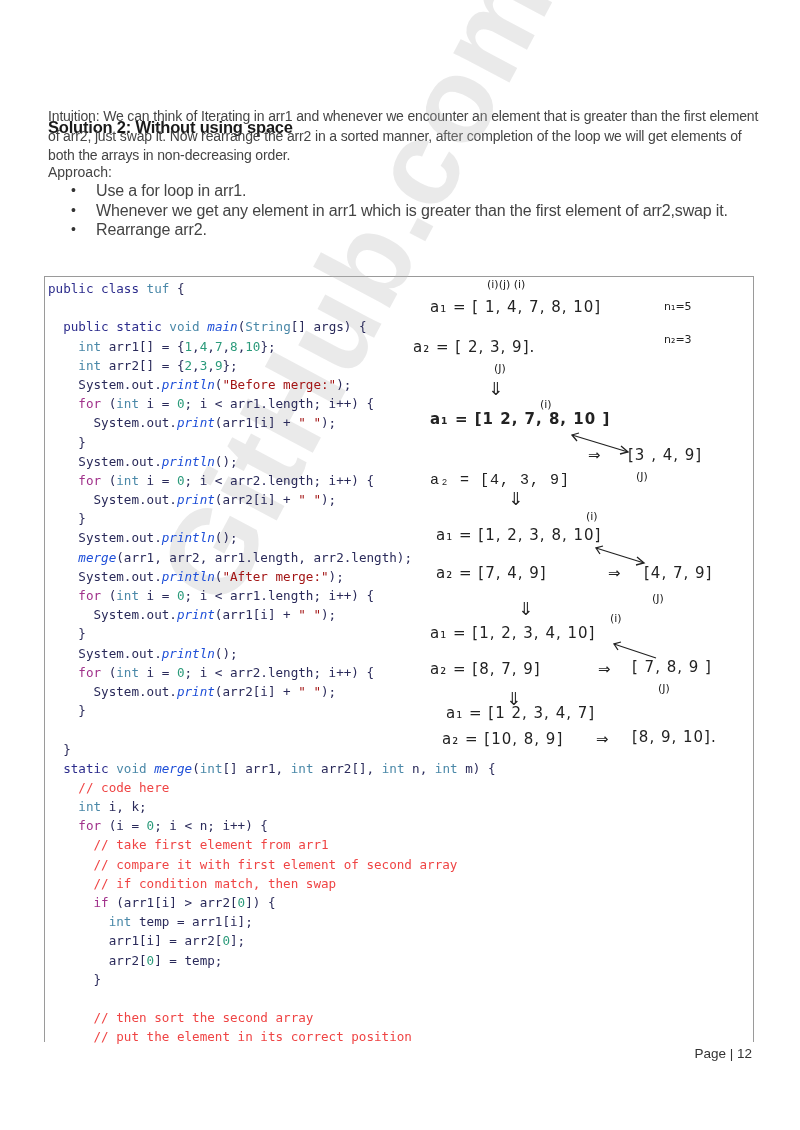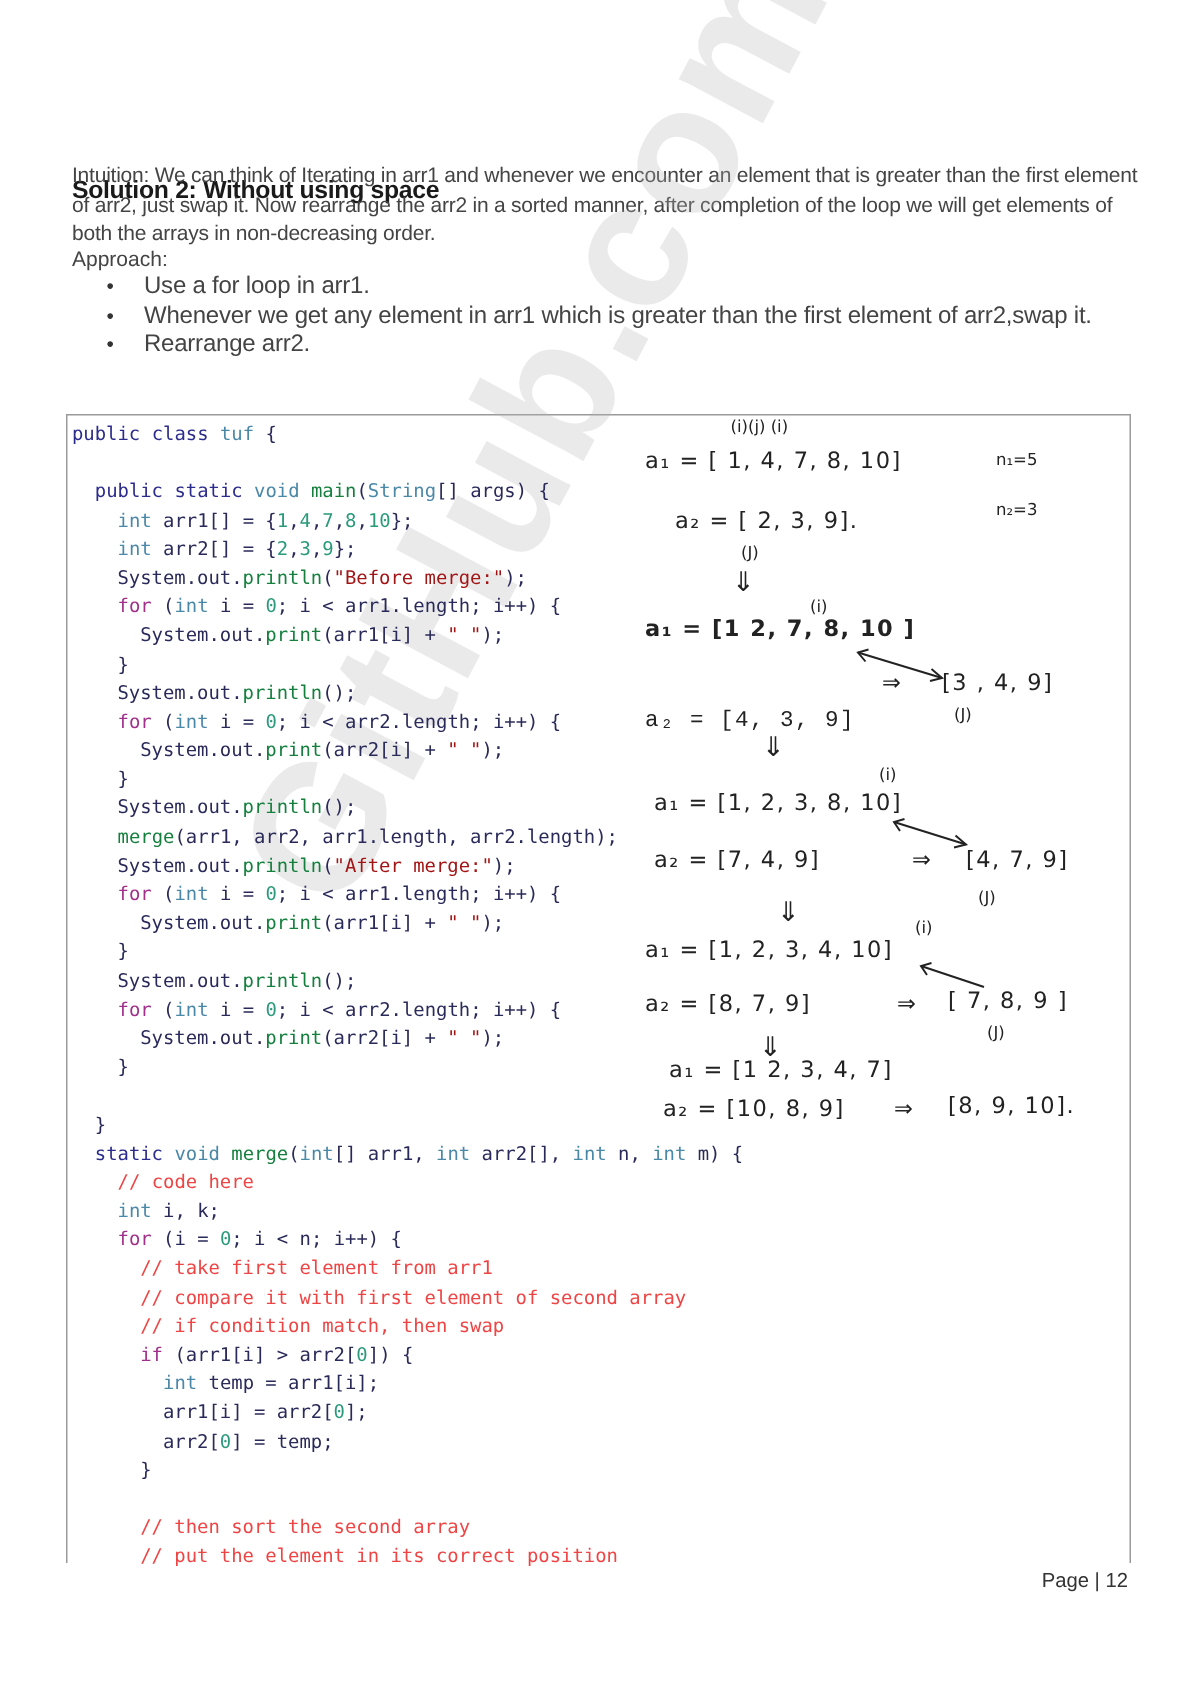--- a/index.html
+++ b/index.html
@@ -9,21 +9,21 @@
   .approach { position: absolute; left: 48px; top: 164px; font-size: 14px; color: #444; }
   ul.bullets { position: absolute; left: 48px; top: 181px; margin: 0; padding: 0; list-style: none; font-size: 16px; color: #444; }
   ul.bullets li { position: relative; padding-left: 48px; line-height: 19.6px; letter-spacing: -0.15px; }
   ul.bullets li::before { content: "\2022"; position: absolute; left: 23px; top: 0; font-size: 14px; color: #333; }
 
   .codebox { position: absolute; left: 44px; top: 276px; width: 710px; height: 766px; border-top: 1.5px solid #9a9a9a; border-left: 1.5px solid #9a9a9a; border-right: 1.5px solid #9a9a9a; box-sizing: border-box; }
   .code { position: absolute; left: 48px; top: 279px; font-family: "DejaVu Sans Mono", monospace; font-size: 12.6px; line-height: 19.2px; color: #2a2a5a; white-space: pre; margin: 0; }
   .code .line { height: 19.2px; }
   .kw { color: #2c2c8c; }
   .ty { color: #4a88a8; }
-  .fn { color: #15803d; }
+  .fn { color: #1d4ed8; font-style: italic; }
   .ctl { color: #a0308a; }
   .str { color: #a31515; }
   .num { color: #2a9a7a; }
   .cm { color: #ef4444; }
   .cls { color: #4a88a8; }
 
   .watermark { position: absolute; left: 130px; top: 560px; font-family: "Liberation Sans", sans-serif; font-size: 120px; font-weight: bold; color: rgba(180,180,180,0.28); transform: rotate(-62deg); transform-origin: left top; white-space: nowrap; pointer-events: none; letter-spacing: 2px; }
 
   .hand { position: absolute; font-family: "DejaVu Sans", sans-serif; color: #222; font-size: 15px; white-space: nowrap; letter-spacing: 1px; }
   .hand.small { font-size: 11px; letter-spacing: 0; }
@@ -49,21 +49,21 @@
 <div class="watermark">GitHub.com</div>
 
 <pre class="code"><div class="line"><span class="kw">public</span> <span class="kw">class</span> <span class="cls">tuf</span> {</div><div class="line"> </div><div class="line">  <span class="kw">public</span> <span class="kw">static</span> <span class="ty">void</span> <span class="fn">main</span>(<span class="ty">String</span>[] args) {</div><div class="line">    <span class="ty">int</span> arr1[] = {<span class="num">1</span>,<span class="num">4</span>,<span class="num">7</span>,<span class="num">8</span>,<span class="num">10</span>};</div><div class="line">    <span class="ty">int</span> arr2[] = {<span class="num">2</span>,<span class="num">3</span>,<span class="num">9</span>};</div><div class="line">    System.out.<span class="fn">println</span>(<span class="str">"Before merge:"</span>);</div><div class="line">    <span class="ctl">for</span> (<span class="ty">int</span> i = <span class="num">0</span>; i &lt; arr1.length; i++) {</div><div class="line">      System.out.<span class="fn">print</span>(arr1[i] + <span class="str">" "</span>);</div><div class="line">    }</div><div class="line">    System.out.<span class="fn">println</span>();</div><div class="line">    <span class="ctl">for</span> (<span class="ty">int</span> i = <span class="num">0</span>; i &lt; arr2.length; i++) {</div><div class="line">      System.out.<span class="fn">print</span>(arr2[i] + <span class="str">" "</span>);</div><div class="line">    }</div><div class="line">    System.out.<span class="fn">println</span>();</div><div class="line">    <span class="fn">merge</span>(arr1, arr2, arr1.length, arr2.length);</div><div class="line">    System.out.<span class="fn">println</span>(<span class="str">"After merge:"</span>);</div><div class="line">    <span class="ctl">for</span> (<span class="ty">int</span> i = <span class="num">0</span>; i &lt; arr1.length; i++) {</div><div class="line">      System.out.<span class="fn">print</span>(arr1[i] + <span class="str">" "</span>);</div><div class="line">    }</div><div class="line">    System.out.<span class="fn">println</span>();</div><div class="line">    <span class="ctl">for</span> (<span class="ty">int</span> i = <span class="num">0</span>; i &lt; arr2.length; i++) {</div><div class="line">      System.out.<span class="fn">print</span>(arr2[i] + <span class="str">" "</span>);</div><div class="line">    }</div><div class="line"> </div><div class="line">  }</div><div class="line">  <span class="kw">static</span> <span class="ty">void</span> <span class="fn">merge</span>(<span class="ty">int</span>[] arr1, <span class="ty">int</span> arr2[], <span class="ty">int</span> n, <span class="ty">int</span> m) {</div><div class="line">    <span class="cm">// code here</span></div><div class="line">    <span class="ty">int</span> i, k;</div><div class="line">    <span class="ctl">for</span> (i = <span class="num">0</span>; i &lt; n; i++) {</div><div class="line">      <span class="cm">// take first element from arr1</span></div><div class="line">      <span class="cm">// compare it with first element of second array</span></div><div class="line">      <span class="cm">// if condition match, then swap</span></div><div class="line">      <span class="ctl">if</span> (arr1[i] &gt; arr2[<span class="num">0</span>]) {</div><div class="line">        <span class="ty">int</span> temp = arr1[i];</div><div class="line">        arr1[i] = arr2[<span class="num">0</span>];</div><div class="line">        arr2[<span class="num">0</span>] = temp;</div><div class="line">      }</div><div class="line"> </div><div class="line">      <span class="cm">// then sort the second array</span></div><div class="line">      <span class="cm">// put the element in its correct position</span></div></pre>
 
 <div>
 
   <div class="hand small" style="left:487px;top:278px;">(i)(j)   (i)</div>
   <div class="hand" style="left:430px;top:298px;">a₁ = [ 1, 4, 7, 8, 10]</div>
   <div class="hand small" style="left:664px;top:300px;">n₁=5</div>
   <div class="hand small" style="left:664px;top:333px;">n₂=3</div>
-  <div class="hand" style="left:450px;top:338px;">a₂ = [ 2, 3, 9].</div>
+  <div class="hand" style="left:413px;top:338px;">a₂ = [ 2, 3, 9].</div>
   <div class="hand small" style="left:494px;top:362px;">(J)</div>
 
   <div class="hand arrow" style="left:488px;top:378px;">⇓</div>
   <div class="hand small" style="left:540px;top:398px;">(i)</div>
   <div class="hand" style="left:430px;top:410px;font-weight:bold;">a₁ = [1  2, 7, 8, 10 ]</div>
   <div class="hand" style="left:430px;top:472px;font-family:Liberation Mono, monospace;">a₂ = [4, 3, 9]</div>
   <div class="hand" style="left:588px;top:446px;">⇒</div>
   <div class="hand" style="left:628px;top:446px;">[3 , 4, 9]</div>
   <div class="hand small" style="left:636px;top:470px;">(J)</div>
   <svg class="swap" style="left:570px;top:432px;" width="60" height="24">

